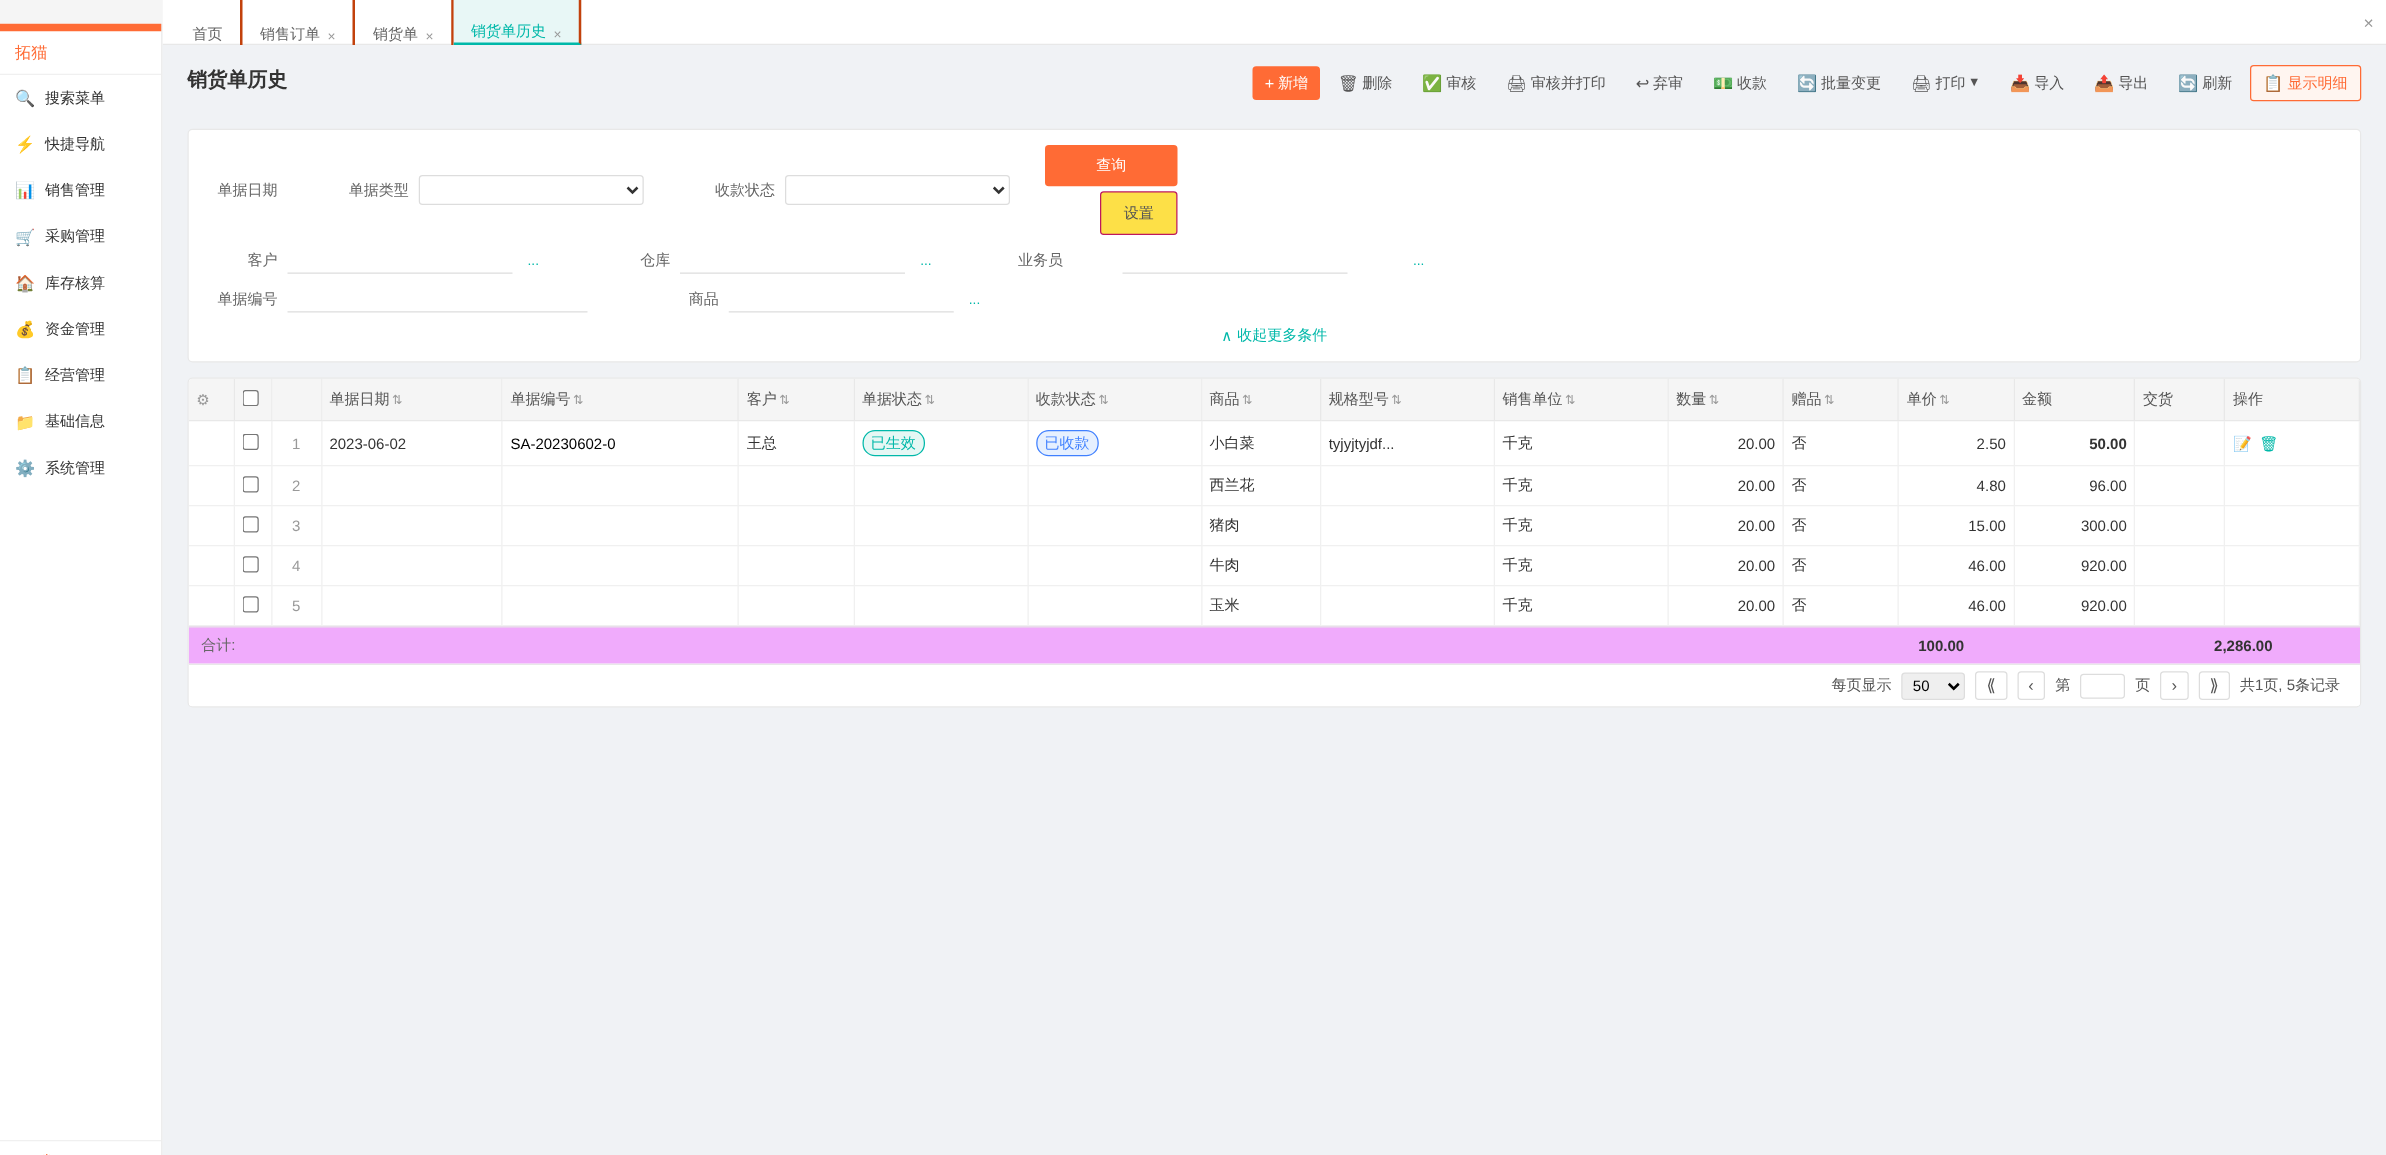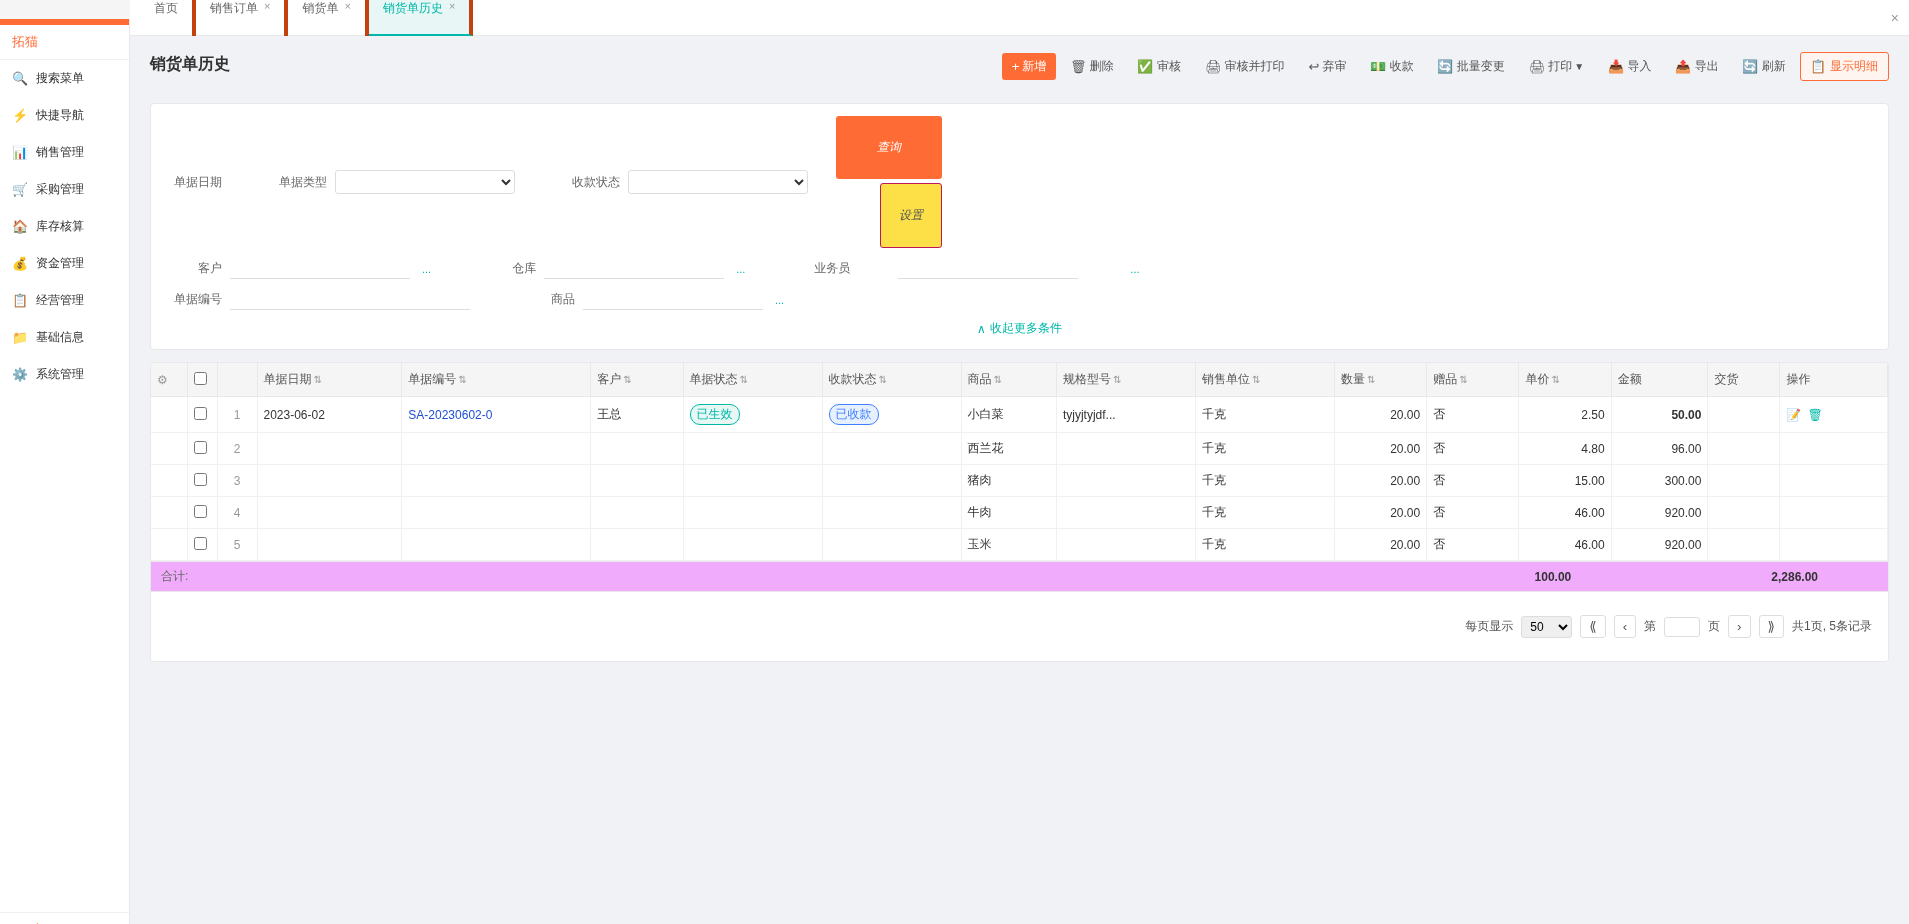--- a/index.html
+++ b/index.html
@@ -11,21 +11,21 @@
     .sidebar-logo { padding: 8px 12px; font-size: 13px; color: #ff6b35; border-bottom: 1px solid #f0f0f0; }
     .sidebar-item { display: flex; align-items: center; padding: 10px 12px; cursor: pointer; color: #333; font-size: 12px; }
     .sidebar-item .s-icon { width: 16px; height: 16px; margin-right: 8px; display: inline-flex; align-items: center; justify-content: center; font-size: 13px; }
     .sidebar-bottom { margin-top: auto; padding: 8px; border-top: 1px solid #f0f0f0; display: flex; justify-content: space-around; }
 
     
     .main { flex: 1; display: flex; flex-direction: column; overflow: hidden; }
 
     
     .tab-bar { background: #fff; border-bottom: 1px solid #e8e8e8; display: flex; align-items: center; padding: 0 10px; height: 36px; }
-    .tab { padding: 0 14px; height: 36px; display: flex; align-items: flex-start; cursor: pointer; font-size: 12px; color: #666; border-right: 4px solid #c2410c; position: relative; }
+    .tab { padding: 0 14px; height: 36px; display: flex; align-items: flex-end; cursor: pointer; font-size: 12px; color: #666; border-right: 2px solid #c2410c; position: relative; }
     .tab.active { background: #e8f7f6; color: #00b8a9; border-bottom: 2px solid #00b8a9; }
     .tab .close-btn { margin-left: 6px; color: #999; font-size: 11px; cursor: pointer; }
     .tab-close-all { margin-left: auto; color: #999; cursor: pointer; font-size: 14px; }
 
     
     .page-content { flex: 1; overflow: auto; padding: 16px 20px; background: #f0f2f5; }
     .page-title { font-size: 16px; font-weight: bold; color: #333; margin-bottom: 14px; }
 
     
     .toolbar { display: flex; align-items: center; margin-bottom: 10px; flex-wrap: wrap; gap: 4px; }
@@ -43,21 +43,21 @@
     .filter-select { border: 1px solid #ddd; padding: 3px 6px; font-size: 12px; width: 180px; outline: none; border-radius: 3px; background: #fff; color: #333; }
     .date-range { display: flex; align-items: center; gap: 4px; font-size: 11px; color: #999; }
     .date-quick { display: flex; gap: 4px; margin-bottom: 4px; }
     .date-btn { padding: 2px 6px; border: 1px solid #ddd; border-radius: 3px; cursor: pointer; font-size: 11px; color: #555; background: #fff; }
     .date-btn.active { background: #ff6b35; color: #fff; border-color: #ff6b35; }
     .expand-btn { display: flex; align-items: center; justify-content: center; cursor: pointer; color: #00b8a9; font-size: 12px; margin-top: 4px; }
     .ellipsis-btn { color: #00b8a9; cursor: pointer; font-size: 11px; margin-left: 4px; }
 
     
     .query-btns { display: flex; flex-direction: column; gap: 4px; margin-left: auto; }
-    .query-btn { padding: 23px 18px; border: none; border-radius: 3px; cursor: pointer; font-size: 12px; font-style: italic; }
+    .query-btn { padding: 8px 18px; border: none; border-radius: 3px; cursor: pointer; font-size: 12px; }
     .query-btn.orange { background: #ff6b35; color: #fff; }
     .query-btn.default { background: #fde047; border: 1px solid #be185d; color: #555; margin-left: 44px; }
 
     
     .table-wrap { background: #fff; border: 1px solid #e8e8e8; border-radius: 4px; overflow: hidden; }
     table { width: 100%; border-collapse: collapse; font-size: 12px; }
     thead { background: #f5f5f5; }
     thead th { padding: 8px 6px; text-align: left; border-bottom: 1px solid #e8e8e8; border-right: 1px solid #e8e8e8; white-space: nowrap; color: #555; font-weight: normal; position: sticky; top: 0; }
     thead th .sort-icon { color: #999; font-size: 10px; margin-left: 2px; }
     tbody td { padding: 7px 6px; border-bottom: 1px solid #f0f0f0; border-right: 1px solid #f0f0f0; color: #333; }
@@ -66,26 +66,26 @@
     .badge-blue { background: #e6f0ff; color: #4080ff; border: 1px solid #4080ff; }
     .action-btn { color: #00b8a9; cursor: pointer; margin-right: 6px; font-size: 12px; }
     .settings-icon { color: #999; cursor: pointer; }
 
     
     .table-footer { background: #f0abfc; border-top: 1px solid #e8e8e8; padding: 6px 10px; display: flex; align-items: center; }
     .total-label { color: #666; font-size: 12px; margin-right: 20px; }
     .total-val { font-weight: bold; color: #333; }
 
     
-    .pagination { display: flex; align-items: center; justify-content: flex-end; padding: 23px 16px; background: #fff; border-top: 1px solid #e8e8e8; font-size: 12px; color: #555; gap: 8px; }
+    .pagination { display: flex; align-items: center; justify-content: flex-end; padding: 5px 16px; background: #fff; border-top: 1px solid #e8e8e8; font-size: 12px; color: #555; gap: 8px; }
     .page-btn { padding: 3px 8px; border: 1px solid #ddd; border-radius: 3px; background: #fff; cursor: pointer; color: #555; }
     .page-input { width: 36px; border: 1px solid #ddd; padding: 2px 4px; text-align: center; border-radius: 3px; font-size: 12px; }
     .page-select { border: 1px solid #ddd; padding: 2px 4px; border-radius: 3px; font-size: 12px; }
 
-    .link-text { color: #1d4ed8; cursor: pointer; text-decoration: none; }
+    .link-text { color: #000000; cursor: pointer; text-decoration: none; }
     .checkbox-col { width: 30px; }
 
     
     .page-header { display: flex; align-items: center; justify-content: space-between; margin-bottom: 12px; }
   </style>
 </head>
 <body>
 
 <div class="sidebar">
   <div class="sidebar-top"></div>

